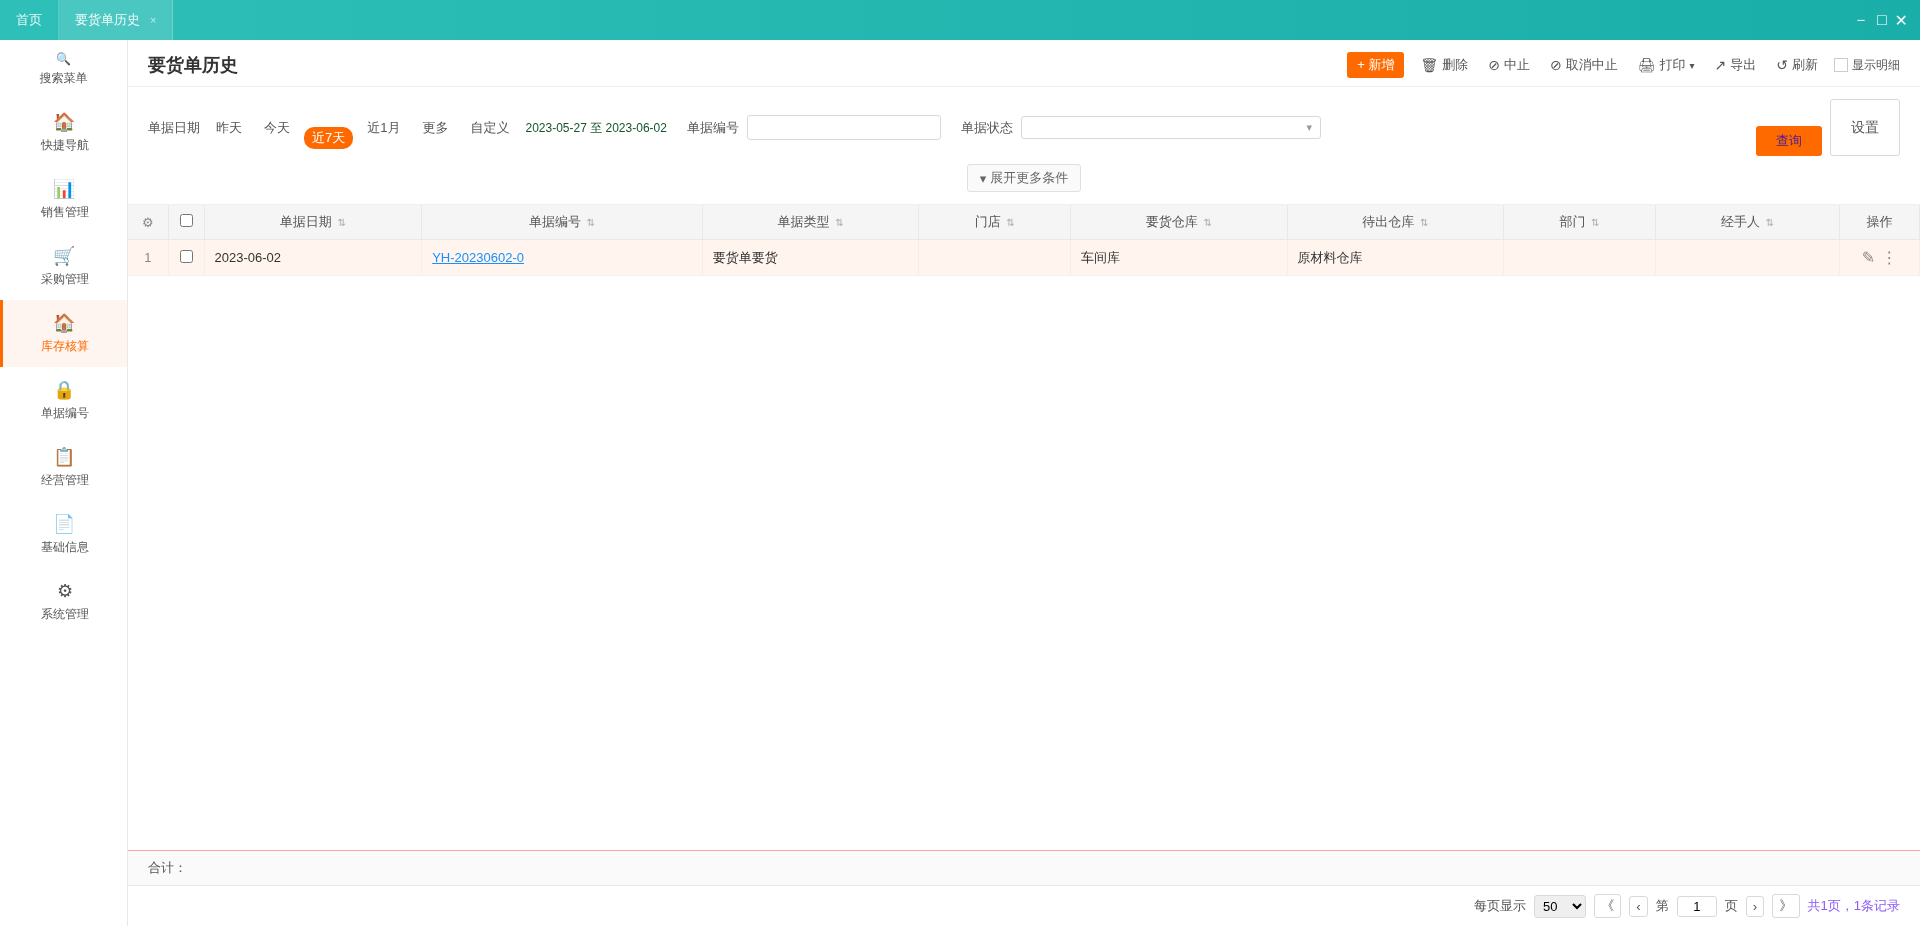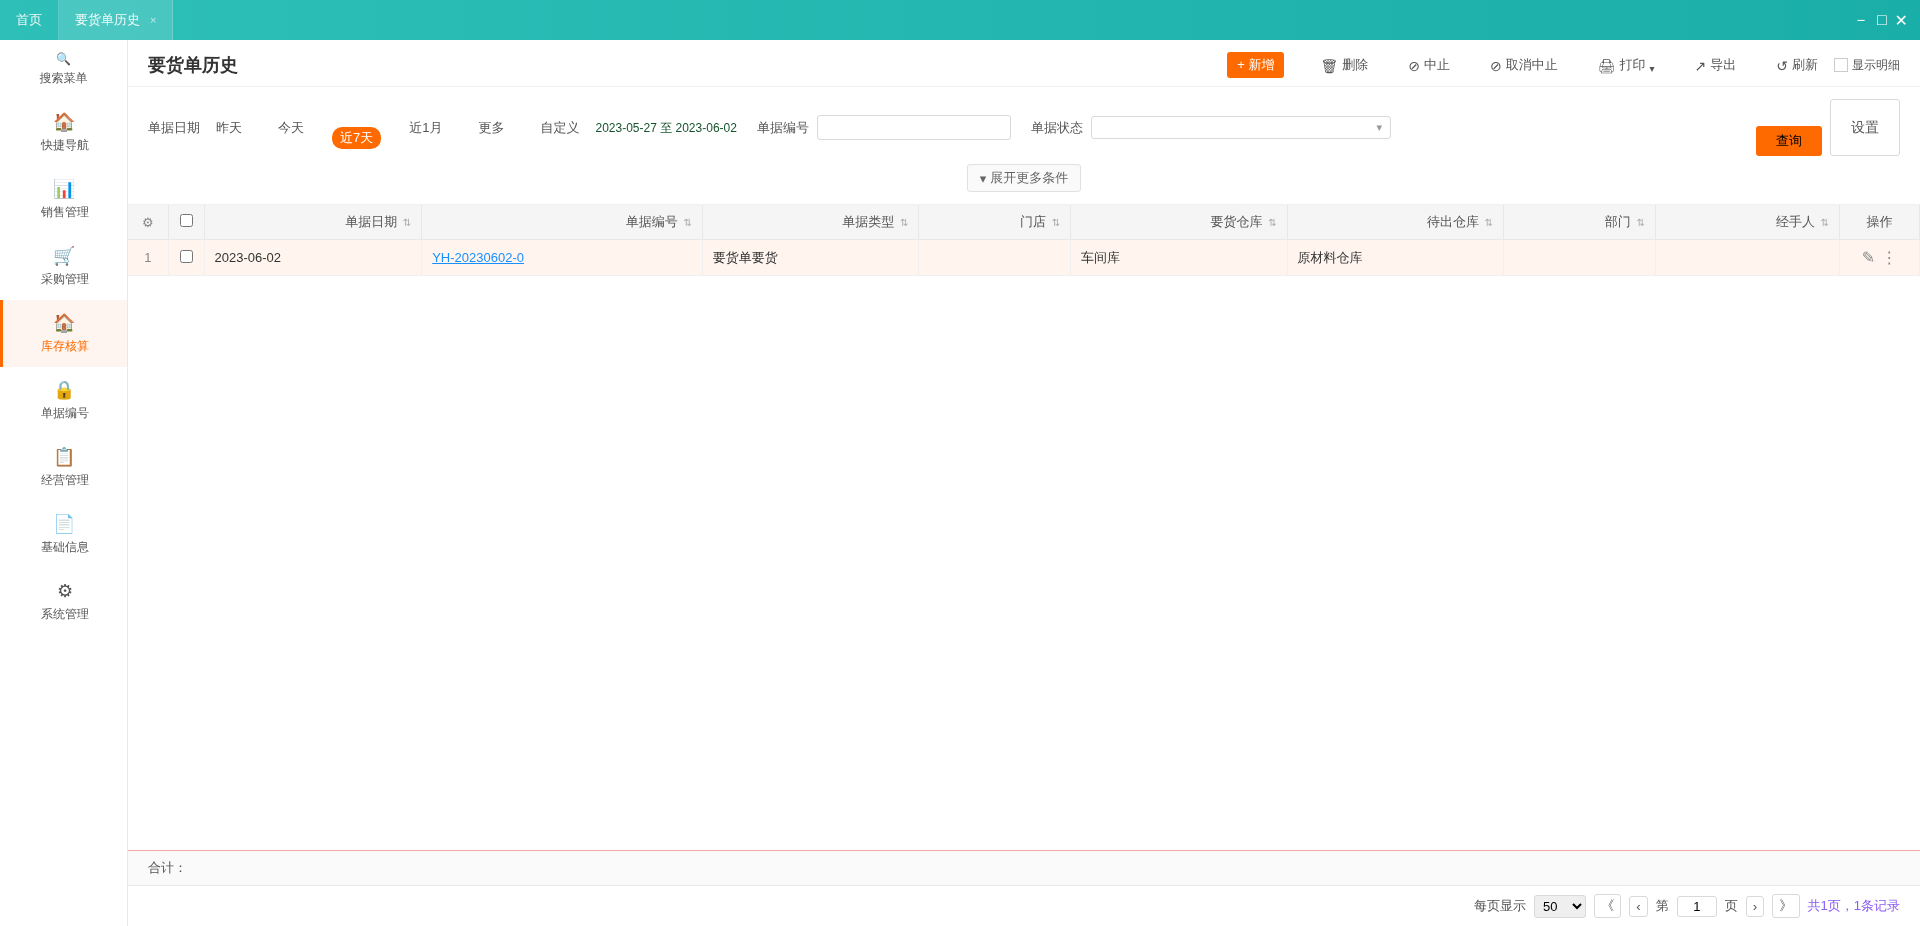--- a/index.html
+++ b/index.html
@@ -119,27 +119,26 @@
       font-weight: bold;
       color: #333;
     }
     .toolbar {
       display: flex;
       align-items: center;
       gap: 12px;
     }
     .toolbar-btn {
       display: flex;
-      align-items: flex-end;
+      align-items: center;
       gap: 4px;
       cursor: pointer;
       font-size: 13px;
       color: #555;
       padding: 2px 4px;
-      margin-left: 20px;
     }
     .toolbar-btn .icon { font-size: 14px; }
     .toolbar-btn.primary-btn {
       background: #ff6a00;
       color: white;
       border: none;
       padding: 4px 10px;
       border-radius: 3px;
       cursor: pointer;
     }
@@ -175,21 +174,21 @@
       gap: 8px;
     }
     .filter-label {
       font-size: 13px;
       color: #555;
       white-space: nowrap;
     }
     .filter-date-options {
       display: flex;
       align-items: center;
-      gap: 20px;
+      gap: 6px;
     }
     .date-opt {
       padding: 2px 8px;
       cursor: pointer;
       font-size: 13px;
       color: #555;
       border-radius: 10px;
     }
     .date-opt.active {
       background: #ff6a00;
@@ -220,21 +219,21 @@
       border: 1px solid #e0e0e0;
       border-radius: 3px;
       background: #fafafa;
     }
     .filter-actions {
       display: flex;
       gap: 8px;
     }
     .query-btn {
       background: #ff6a00;
-      color: #000000;
+      color: #4c1d95;
       border: none;
       padding: 6px 20px;
       border-radius: 3px;
       cursor: pointer;
       font-size: 13px;
       margin-top: 27px;
     }
     .settings-btn {
       background: white;
       color: #555;
@@ -258,21 +257,21 @@
     table {
       width: 100%;
       border-collapse: collapse;
       font-size: 13px;
     }
     thead tr {
       background: #f5f5f5;
     }
     thead th {
       padding: 8px 10px;
-      text-align: right;
+      text-align: center;
       color: #555;
       font-weight: normal;
       border-bottom: 1px solid #e8e8e8;
       border-right: 1px solid #e8e8e8;
       white-space: nowrap;
     }
     thead th .sort-icon {
       font-size: 10px;
       color: #aaa;
       margin-left: 2px;

